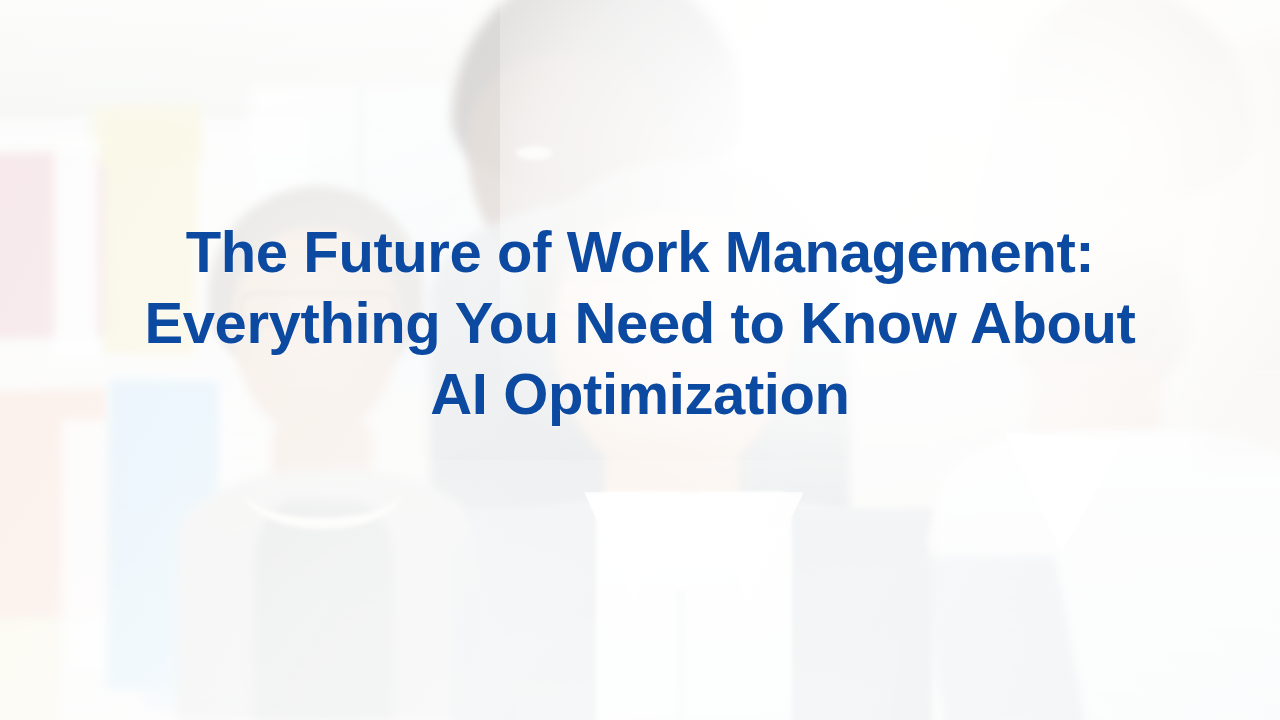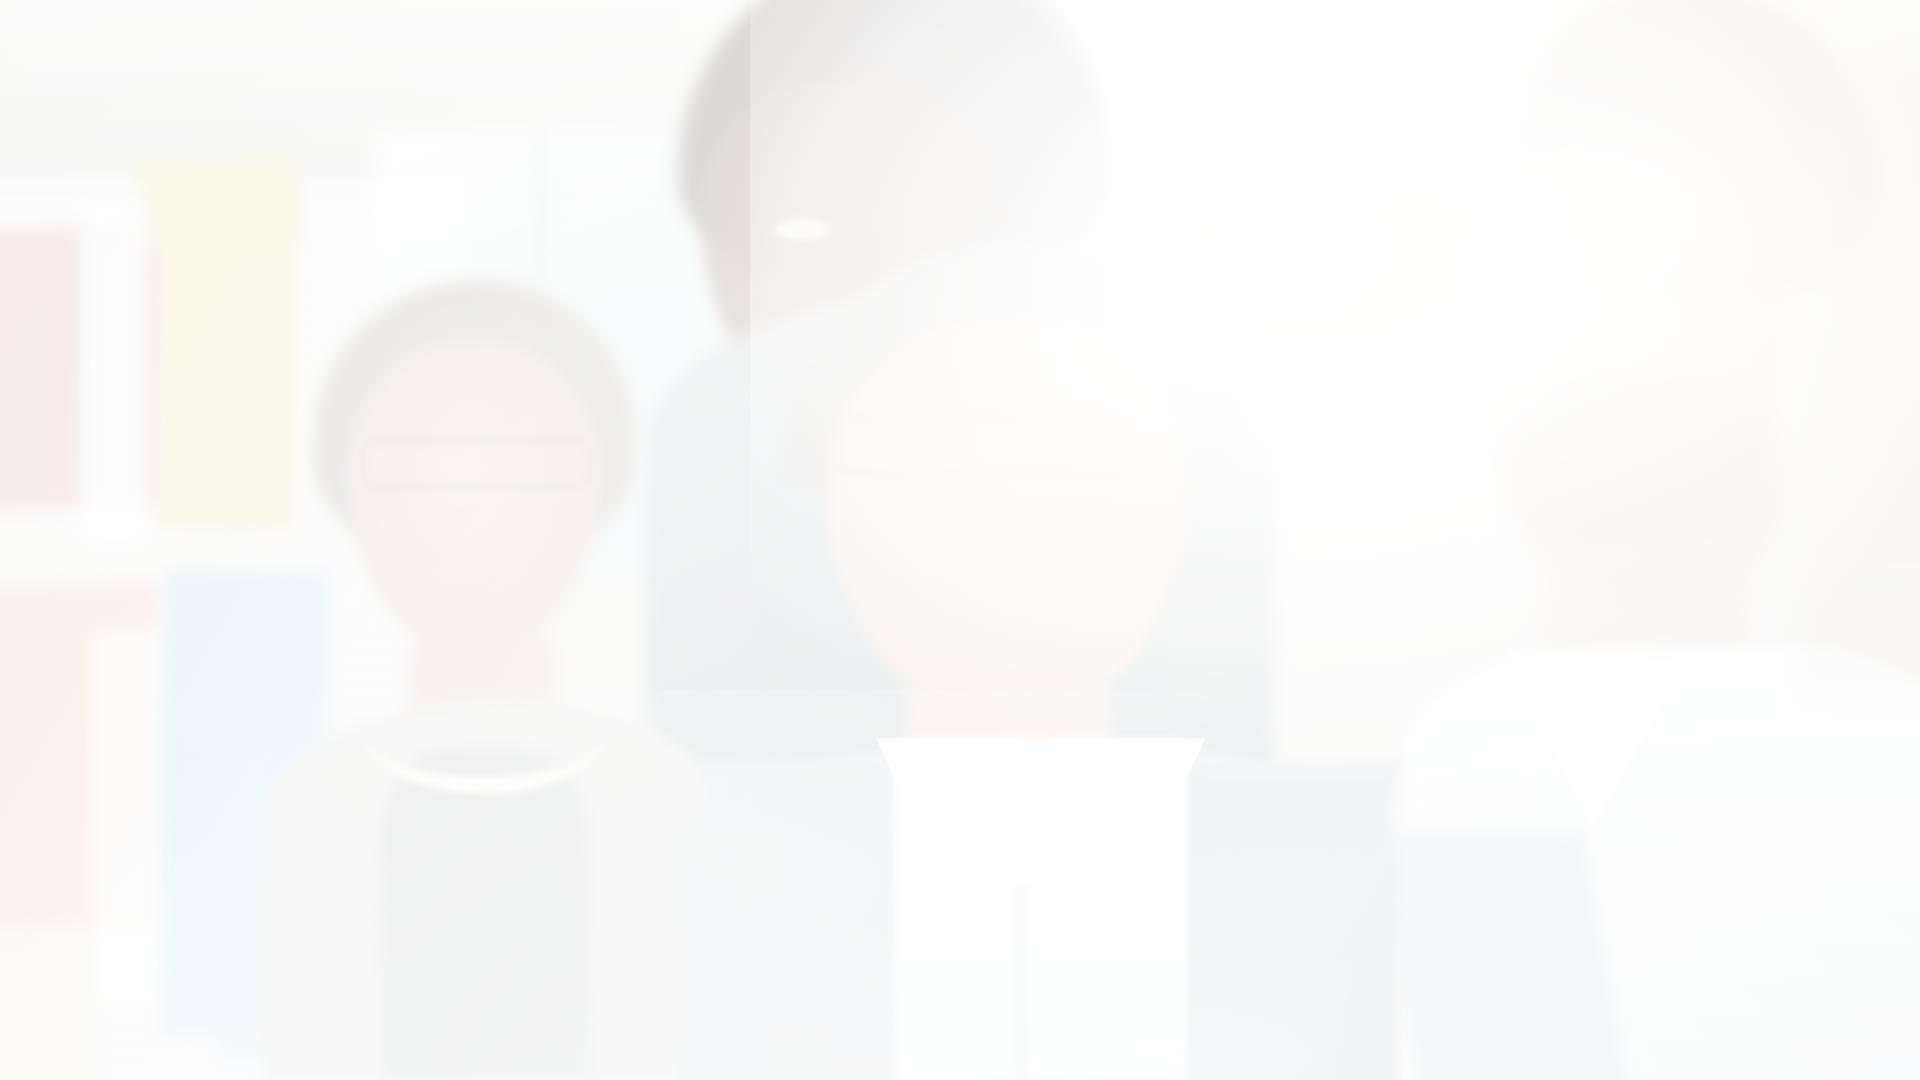--- a/index.html
+++ b/index.html
@@ -395,14 +395,17 @@
     <div class="pC-collarR"></div>
     <div class="pC-placket"></div>
   </div>
 
   <div class="glow-warm"></div>
   <div class="glow-main"></div>
   <div class="glow-bottom"></div>
   <div class="wash"></div>
   <div class="wash-2"></div>
 
+  <div class="title-wrap">
+    <h1 class="title">The Future of Work Management: Everything You Need to Know About AI Optimization</h1>
+  </div>
 
 </div>
 
 </body></html>

